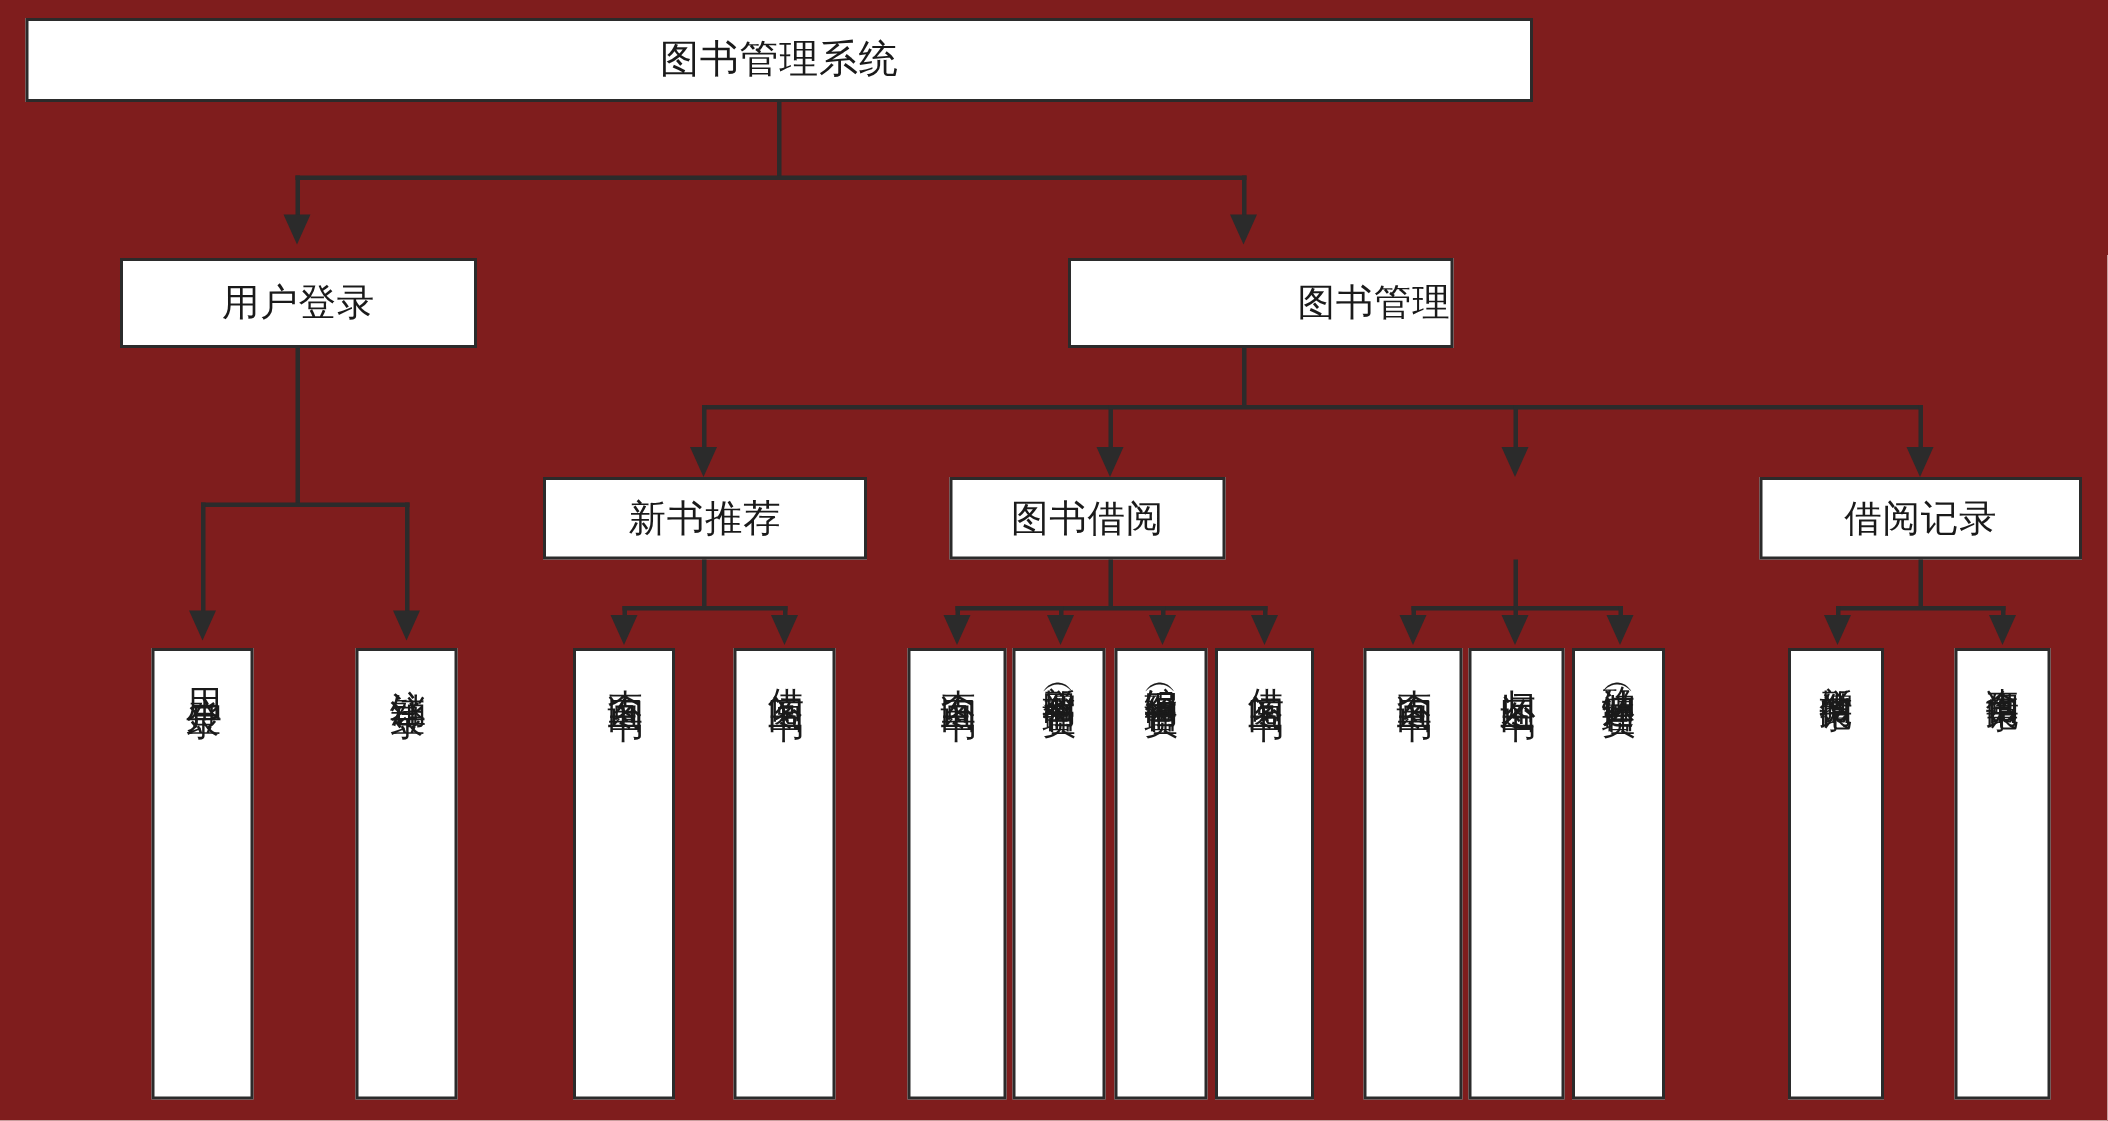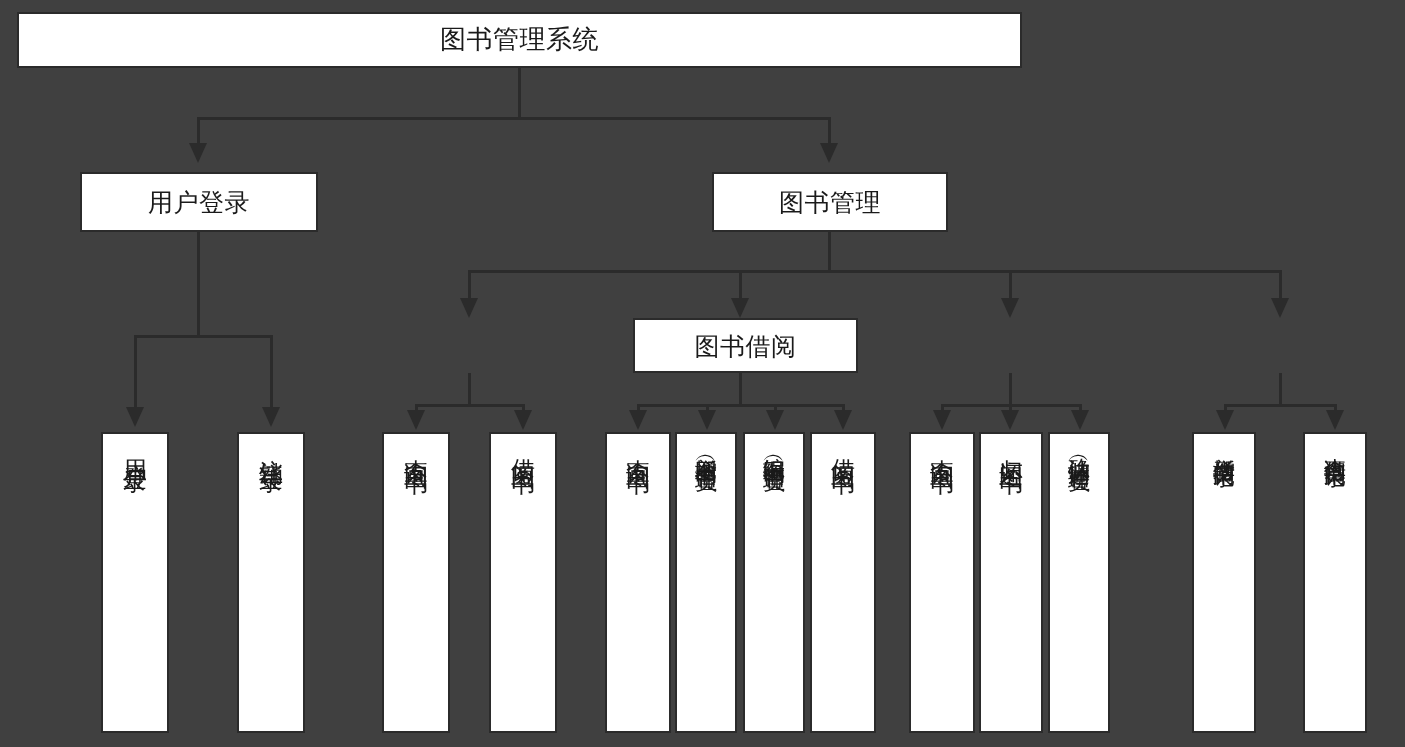--- a/index.html
+++ b/index.html
@@ -7,21 +7,21 @@
     padding: 0;
     background: #ffffff;
   }
   body {
     font-family: "Liberation Sans", "DejaVu Sans", sans-serif;
   }
   #canvas {
     position: relative;
     width: 1405px;
     height: 747px;
-    background: #404040;
+    background: #7f1d1d;
     overflow: hidden;
   }
   .node {
     position: absolute;
     box-sizing: border-box;
     background: #ffffff;
     border: 2px solid #2b2b2b;
     display: flex;
     align-items: center;
     justify-content: center;
@@ -95,21 +95,21 @@
   <div class="edge h" style="left:197px; top:117px; width:634px; height:3px;"></div>
 
   <div class="edge v" style="left:197px; top:117px; width:3px; height:28px;"></div>
   <div class="arrow" style="left:189px; top:143px;"></div>
   <div class="edge v" style="left:828px; top:117px; width:3px; height:28px;"></div>
   <div class="arrow" style="left:820px; top:143px;"></div>
 
   <div class="node horiz" style="left:80px; top:172px; width:238px; height:60px;">
     <span class="node-label">用户登录</span>
   </div>
-  <div class="node horiz" style="left:712px; top:172px; width:236px; height:60px;">
+  <div class="node horiz" style="left:712px; top:172px; width:257px; height:60px;justify-content:flex-end;">
     <span class="node-label">图书管理</span>
   </div>
 
   <div class="edge v" style="left:197px; top:232px; width:3px; height:104px;"></div>
   <div class="edge h" style="left:134px; top:335px; width:139px; height:3px;"></div>
   <div class="edge v" style="left:134px; top:335px; width:3px; height:74px;"></div>
   <div class="arrow" style="left:126px; top:407px;"></div>
   <div class="edge v" style="left:270px; top:335px; width:3px; height:74px;"></div>
   <div class="arrow" style="left:262px; top:407px;"></div>
 
@@ -118,22 +118,28 @@
 
   <div class="edge v" style="left:468px; top:270px; width:3px; height:30px;"></div>
   <div class="arrow" style="left:460px; top:298px;"></div>
   <div class="edge v" style="left:739px; top:270px; width:3px; height:30px;"></div>
   <div class="arrow" style="left:731px; top:298px;"></div>
   <div class="edge v" style="left:1009px; top:270px; width:3px; height:30px;"></div>
   <div class="arrow" style="left:1001px; top:298px;"></div>
   <div class="edge v" style="left:1279px; top:270px; width:3px; height:30px;"></div>
   <div class="arrow" style="left:1271px; top:298px;"></div>
 
-  <div class="node horiz" style="left:633px; top:318px; width:225px; height:55px;">
+  <div class="node horiz" style="left:362px; top:318px; width:216px; height:55px;">
+    <span class="node-label">新书推荐</span>
+  </div>
+  <div class="node horiz" style="left:633px; top:318px; width:184px; height:55px;">
     <span class="node-label">图书借阅</span>
+  </div>
+  <div class="node horiz" style="left:1173px; top:318px; width:215px; height:55px;">
+    <span class="node-label">借阅记录</span>
   </div>
 
   <div class="edge v" style="left:468px; top:373px; width:3px; height:32px;"></div>
   <div class="edge h" style="left:415px; top:404px; width:110px; height:3px;"></div>
   <div class="edge v" style="left:415px; top:404px; width:3px; height:8px;"></div>
   <div class="arrow" style="left:407px; top:410px;"></div>
   <div class="edge v" style="left:522px; top:404px; width:3px; height:8px;"></div>
   <div class="arrow" style="left:514px; top:410px;"></div>
 
   <div class="edge v" style="left:739px; top:373px; width:3px; height:32px;"></div>

